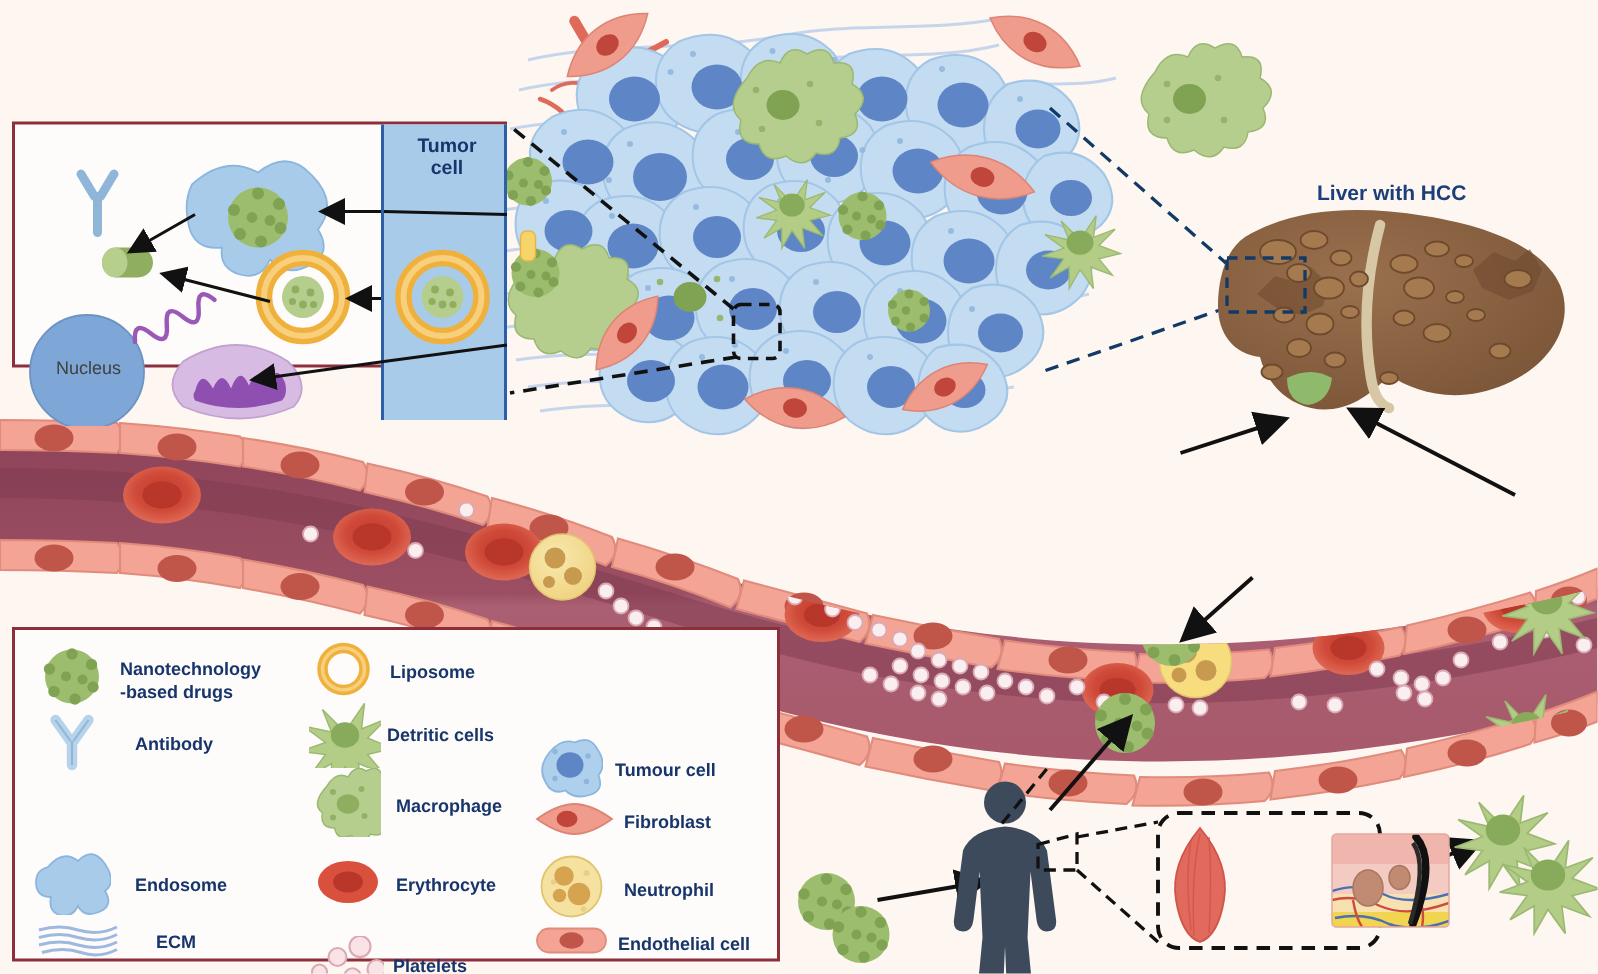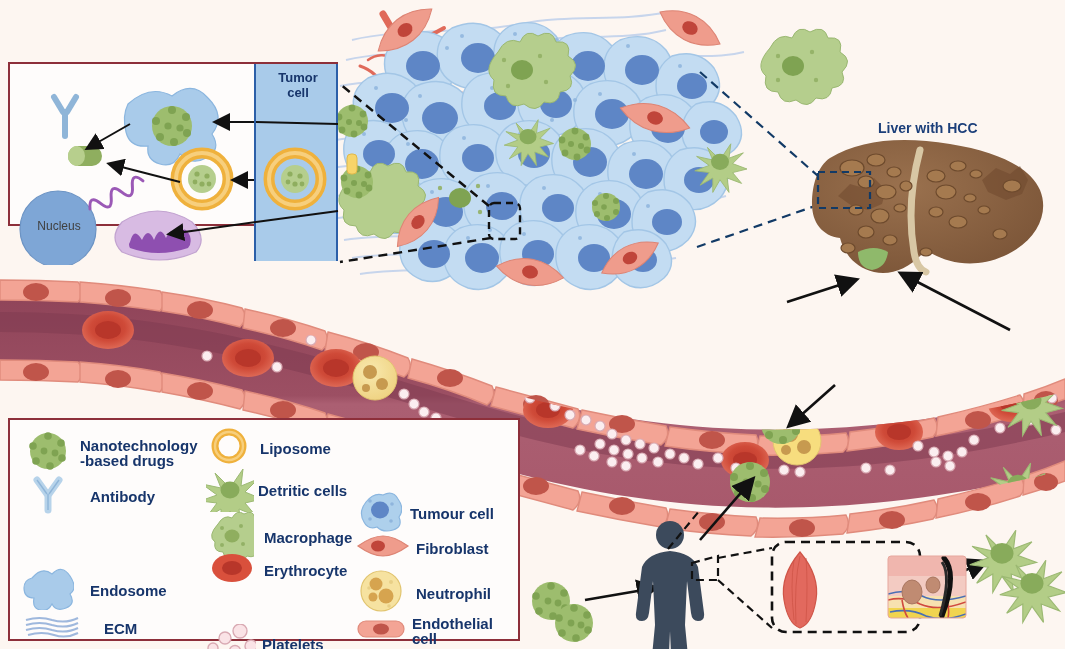--- a/index.html
+++ b/index.html
@@ -13,41 +13,41 @@
   #stage{position:absolute;inset:0;}
   #stage svg.layer{position:absolute;left:0;top:0;width:1065px;height:649px;overflow:visible;}
 
   
   .panel{
     position:absolute;
     background:#fefcfb;
     border:2px solid #8d2f3a;
     box-sizing:border-box;
   }
-  #inset-panel{left:8px;top:62px;width:330px;height:164px;}
+  #inset-panel{left:8px;top:81px;width:330px;height:164px;}
   #legend-panel{left:8px;top:418px;width:512px;height:223px;}
 
   .tumorcell-band{
     position:absolute;left:244px;top:0px;width:84px;height:197px;
     background:#a9cbea;border-left:2px solid #2c5fa8;border-right:2px solid #2c5fa8;
     box-sizing:border-box;
   }
   .tumorcell-label{
     position:absolute;left:0;top:6px;width:84px;text-align:center;
     color:#17356b;font-weight:bold;font-size:13px;line-height:15px;
   }
   .nucleus-label{
     position:absolute;left:12px;top:155px;width:74px;text-align:center;
     color:#404040;font-size:12px;
   }
 
   
   .legend-row{position:absolute;display:flex;align-items:center;}
   .legend-text{
-    color:#17356b;font-weight:bold;font-size:15px;line-height:15px;
+    color:#17356b;font-weight:bold;font-size:12px;line-height:15px;
   }
   .legend-ico{position:relative;flex:0 0 auto;}
 
   .liver-title{
     position:absolute;left:878px;top:120px;
     color:#1c3f7a;font-weight:bold;font-size:14px;white-space:nowrap;
   }
 </style>
 </head>
 <body>
@@ -916,21 +916,21 @@
               <circle cx="14" cy="16" r="2"></circle>
               <circle cx="33" cy="14" r="2"></circle>
               <circle cx="35" cy="32" r="2"></circle>
               <circle cx="14" cy="33" r="2"></circle>
             </g>
         </svg>
       </span>
       <span class="legend-text" style="margin-left:10px;">Macrophage</span>
     </div>
 
-    <div class="legend-row" style="left:200px;top:132px;">
+    <div class="legend-row" style="left:200px;top:152px;">
       <span class="legend-ico">
         <svg width="44" height="32" viewBox="0 0 44 32">
           <ellipse cx="22" cy="16" rx="20" ry="14" fill="#d9503c"></ellipse>
           <ellipse cx="22" cy="16" rx="10" ry="7" fill="#b8362a"></ellipse>
         </svg>
       </span>
       <span class="legend-text" style="margin-left:10px;">Erythrocyte</span>
     </div>
 
     <div class="legend-row" style="left:196px;top:204px;">

